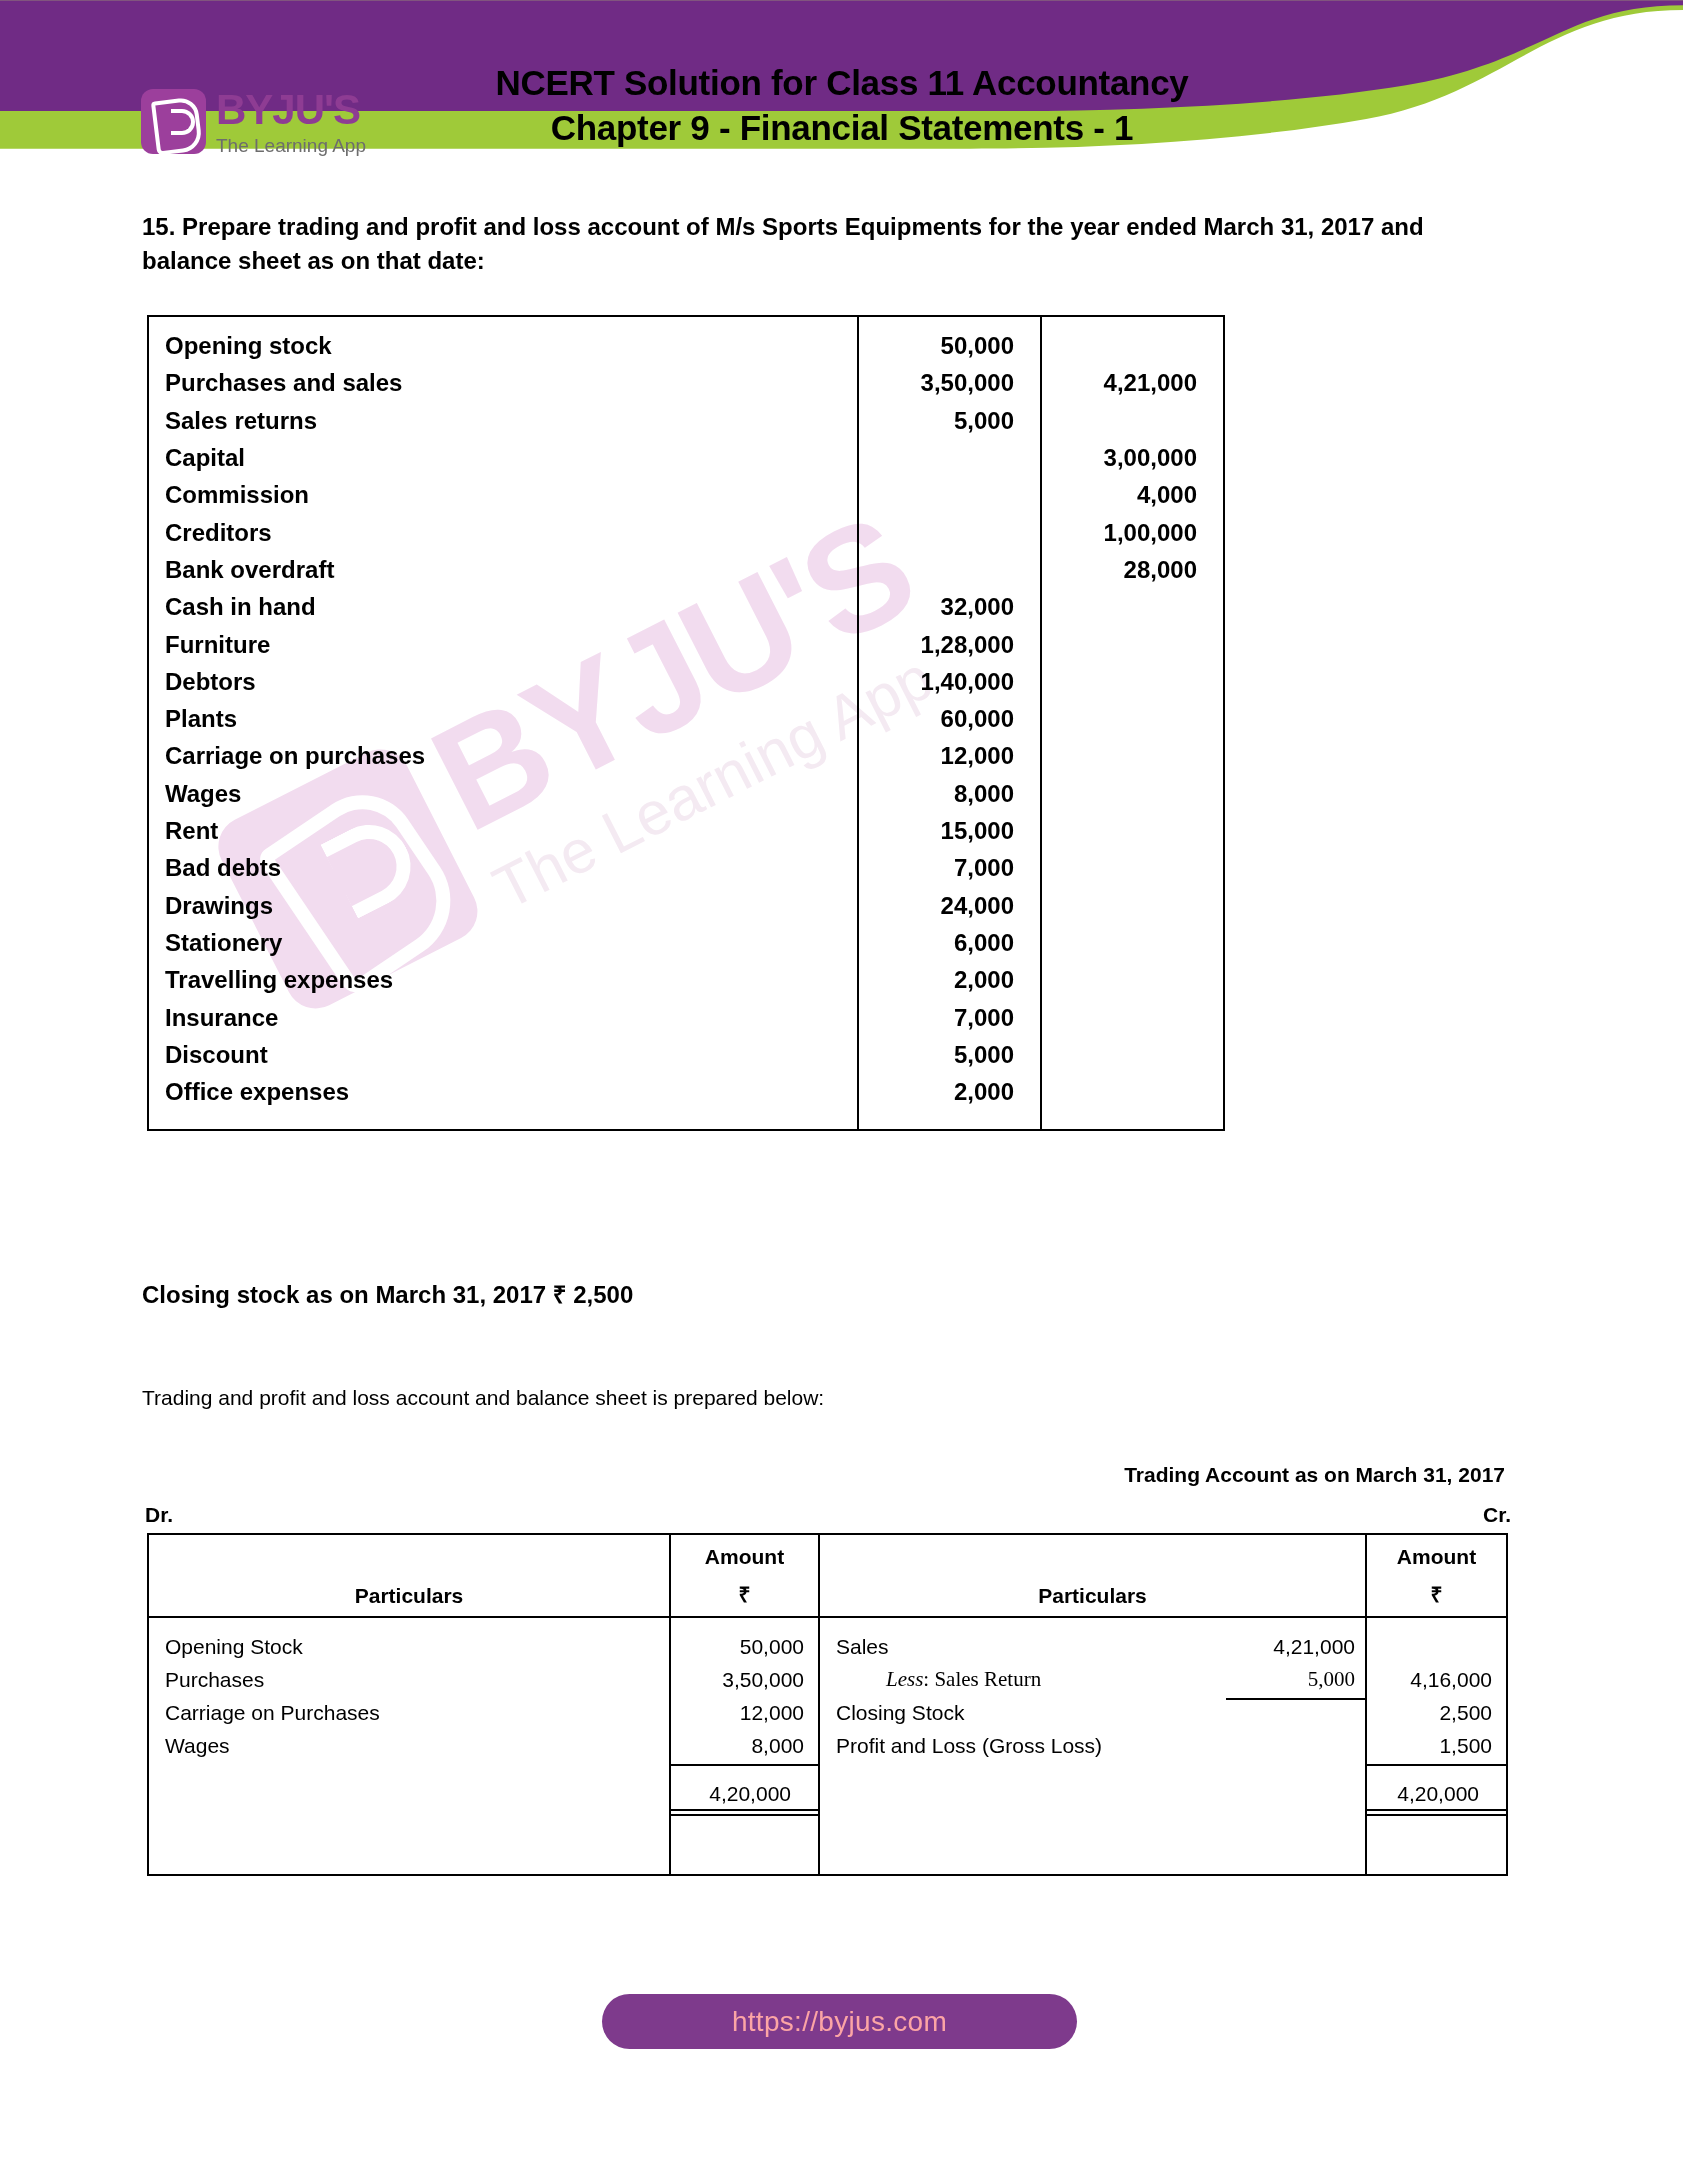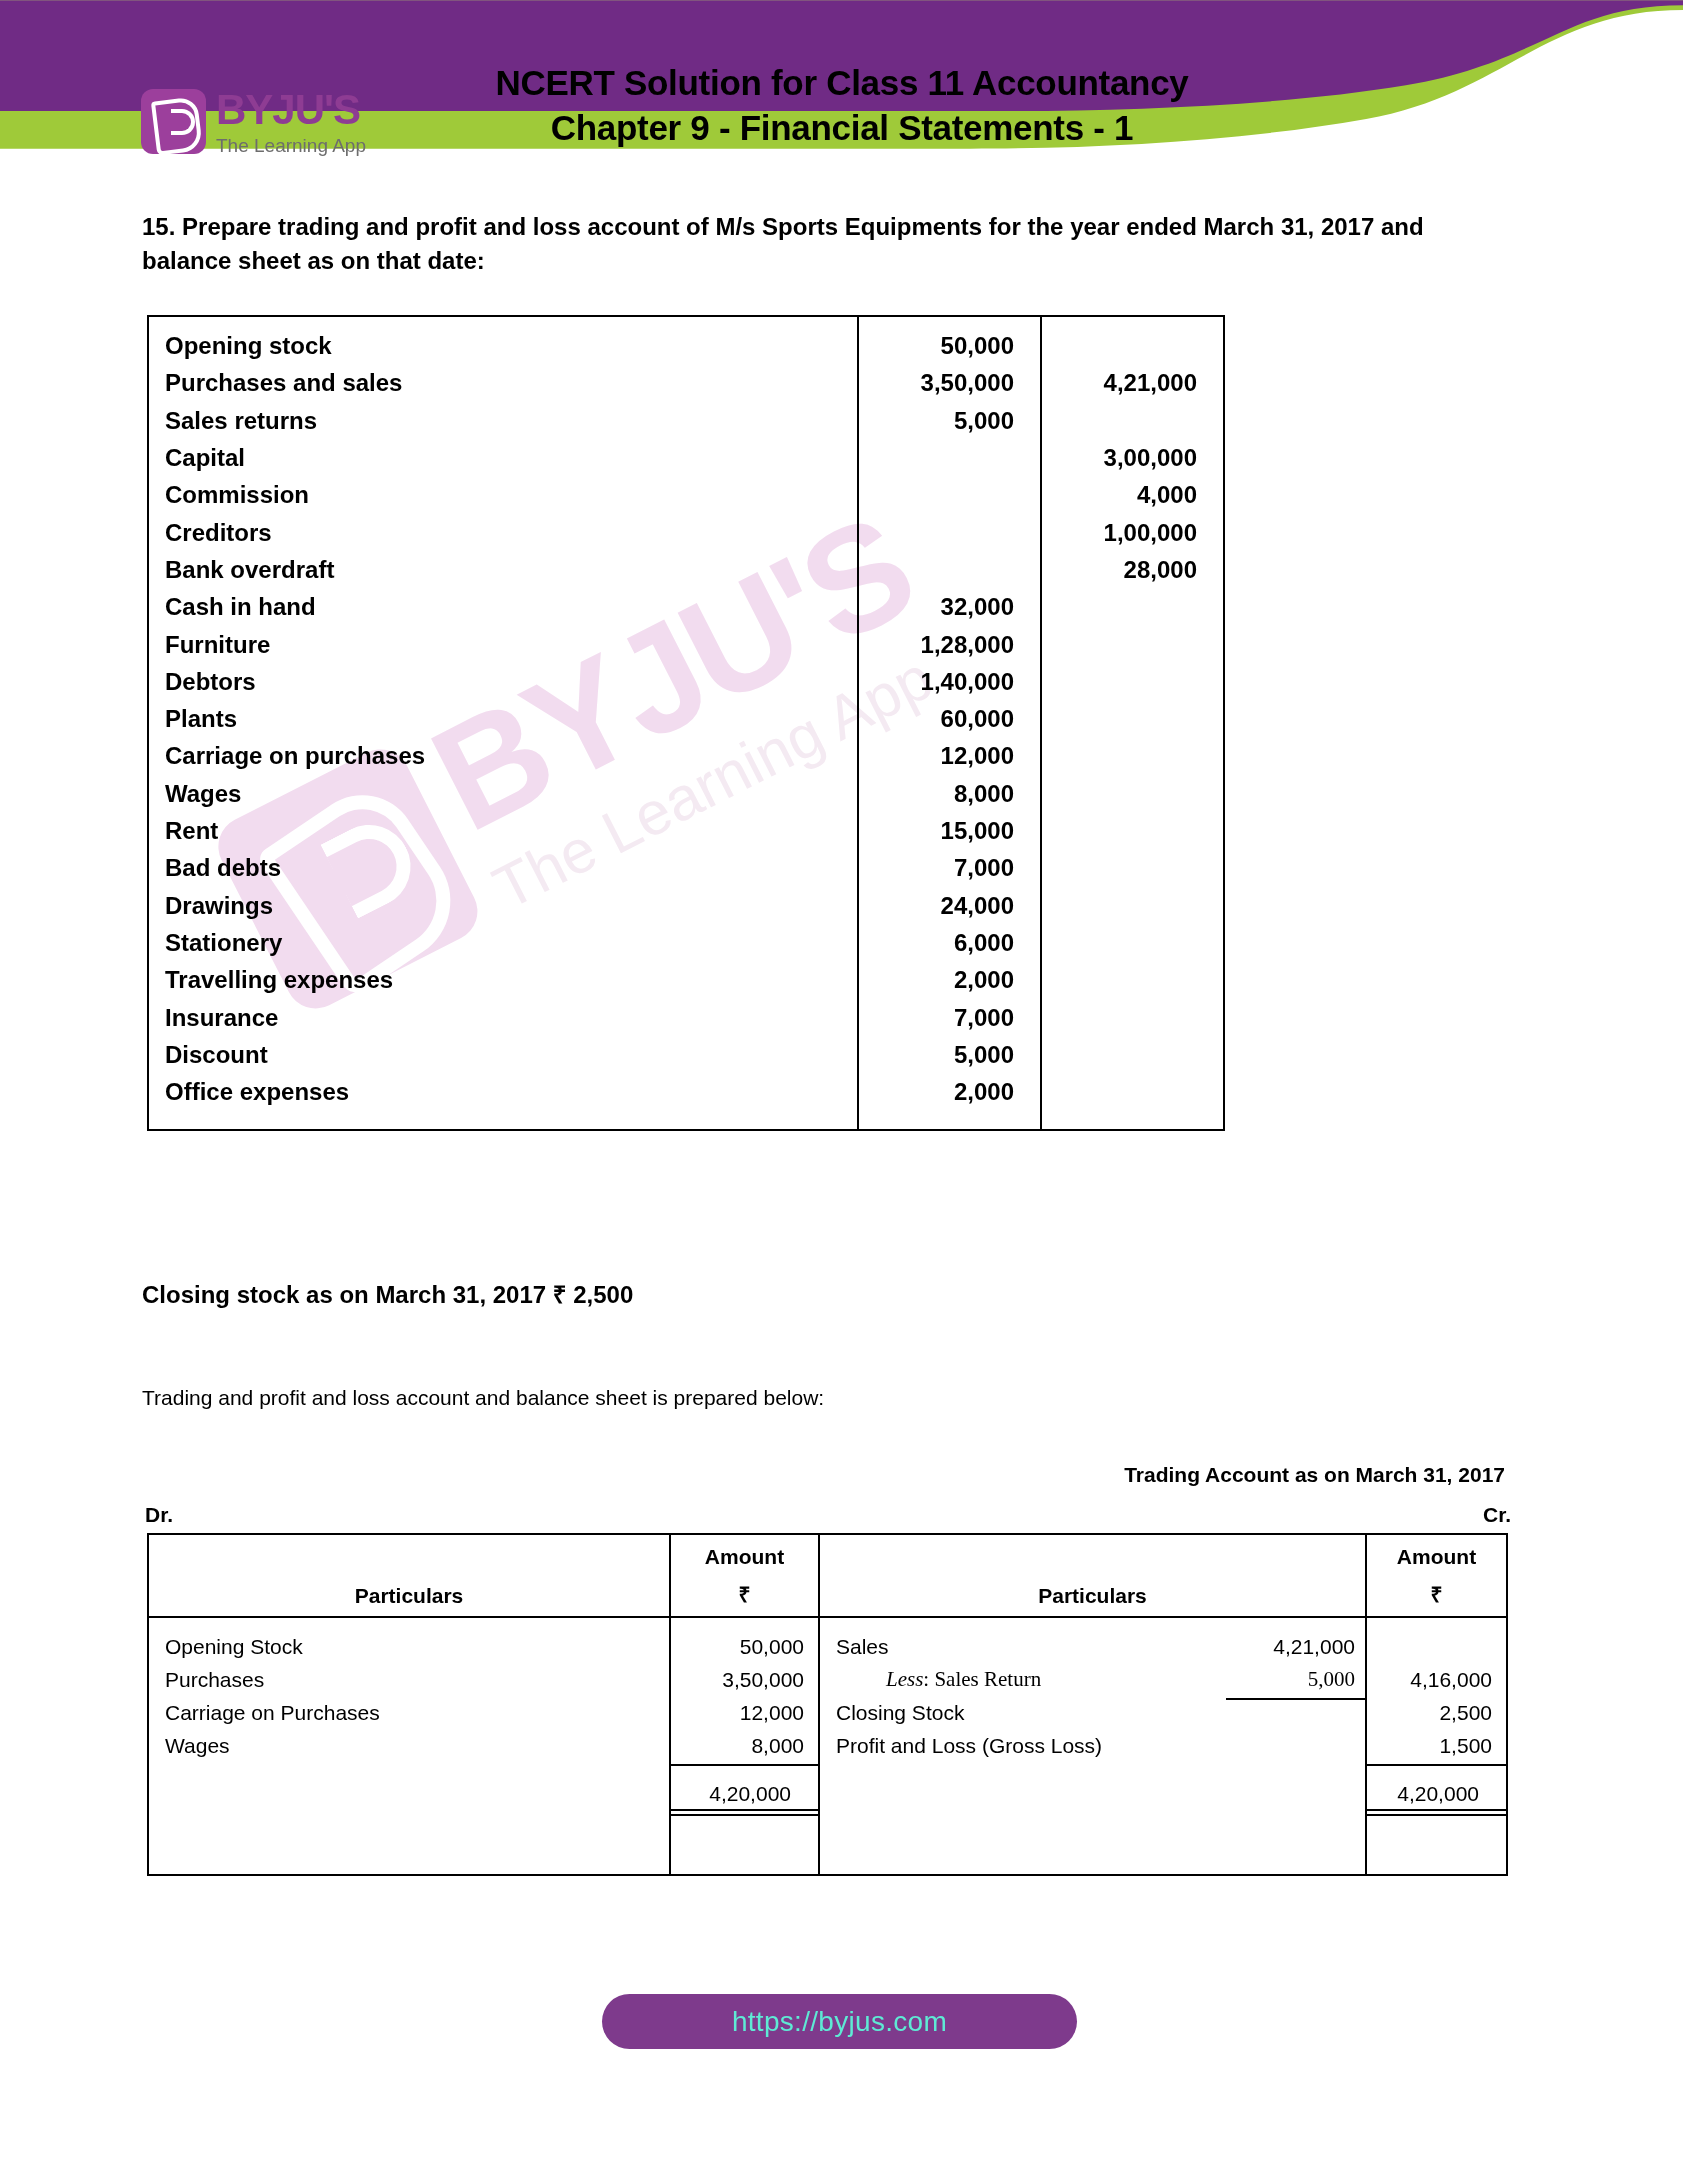--- a/index.html
+++ b/index.html
@@ -318,21 +318,21 @@
 
   
   .footer-pill {
     position: absolute;
     left: 602px;
     top: 1994px;
     width: 475px;
     height: 55px;
     background: #7E3A8C;
     border-radius: 28px;
-    color: #5eead4;
+    color: #fca5a5;
     font-size: 28px;
     display: flex;
     align-items: center;
     justify-content: center;
     letter-spacing: 0.3px;
   }
 </style>
 </head>
 <body>
 

